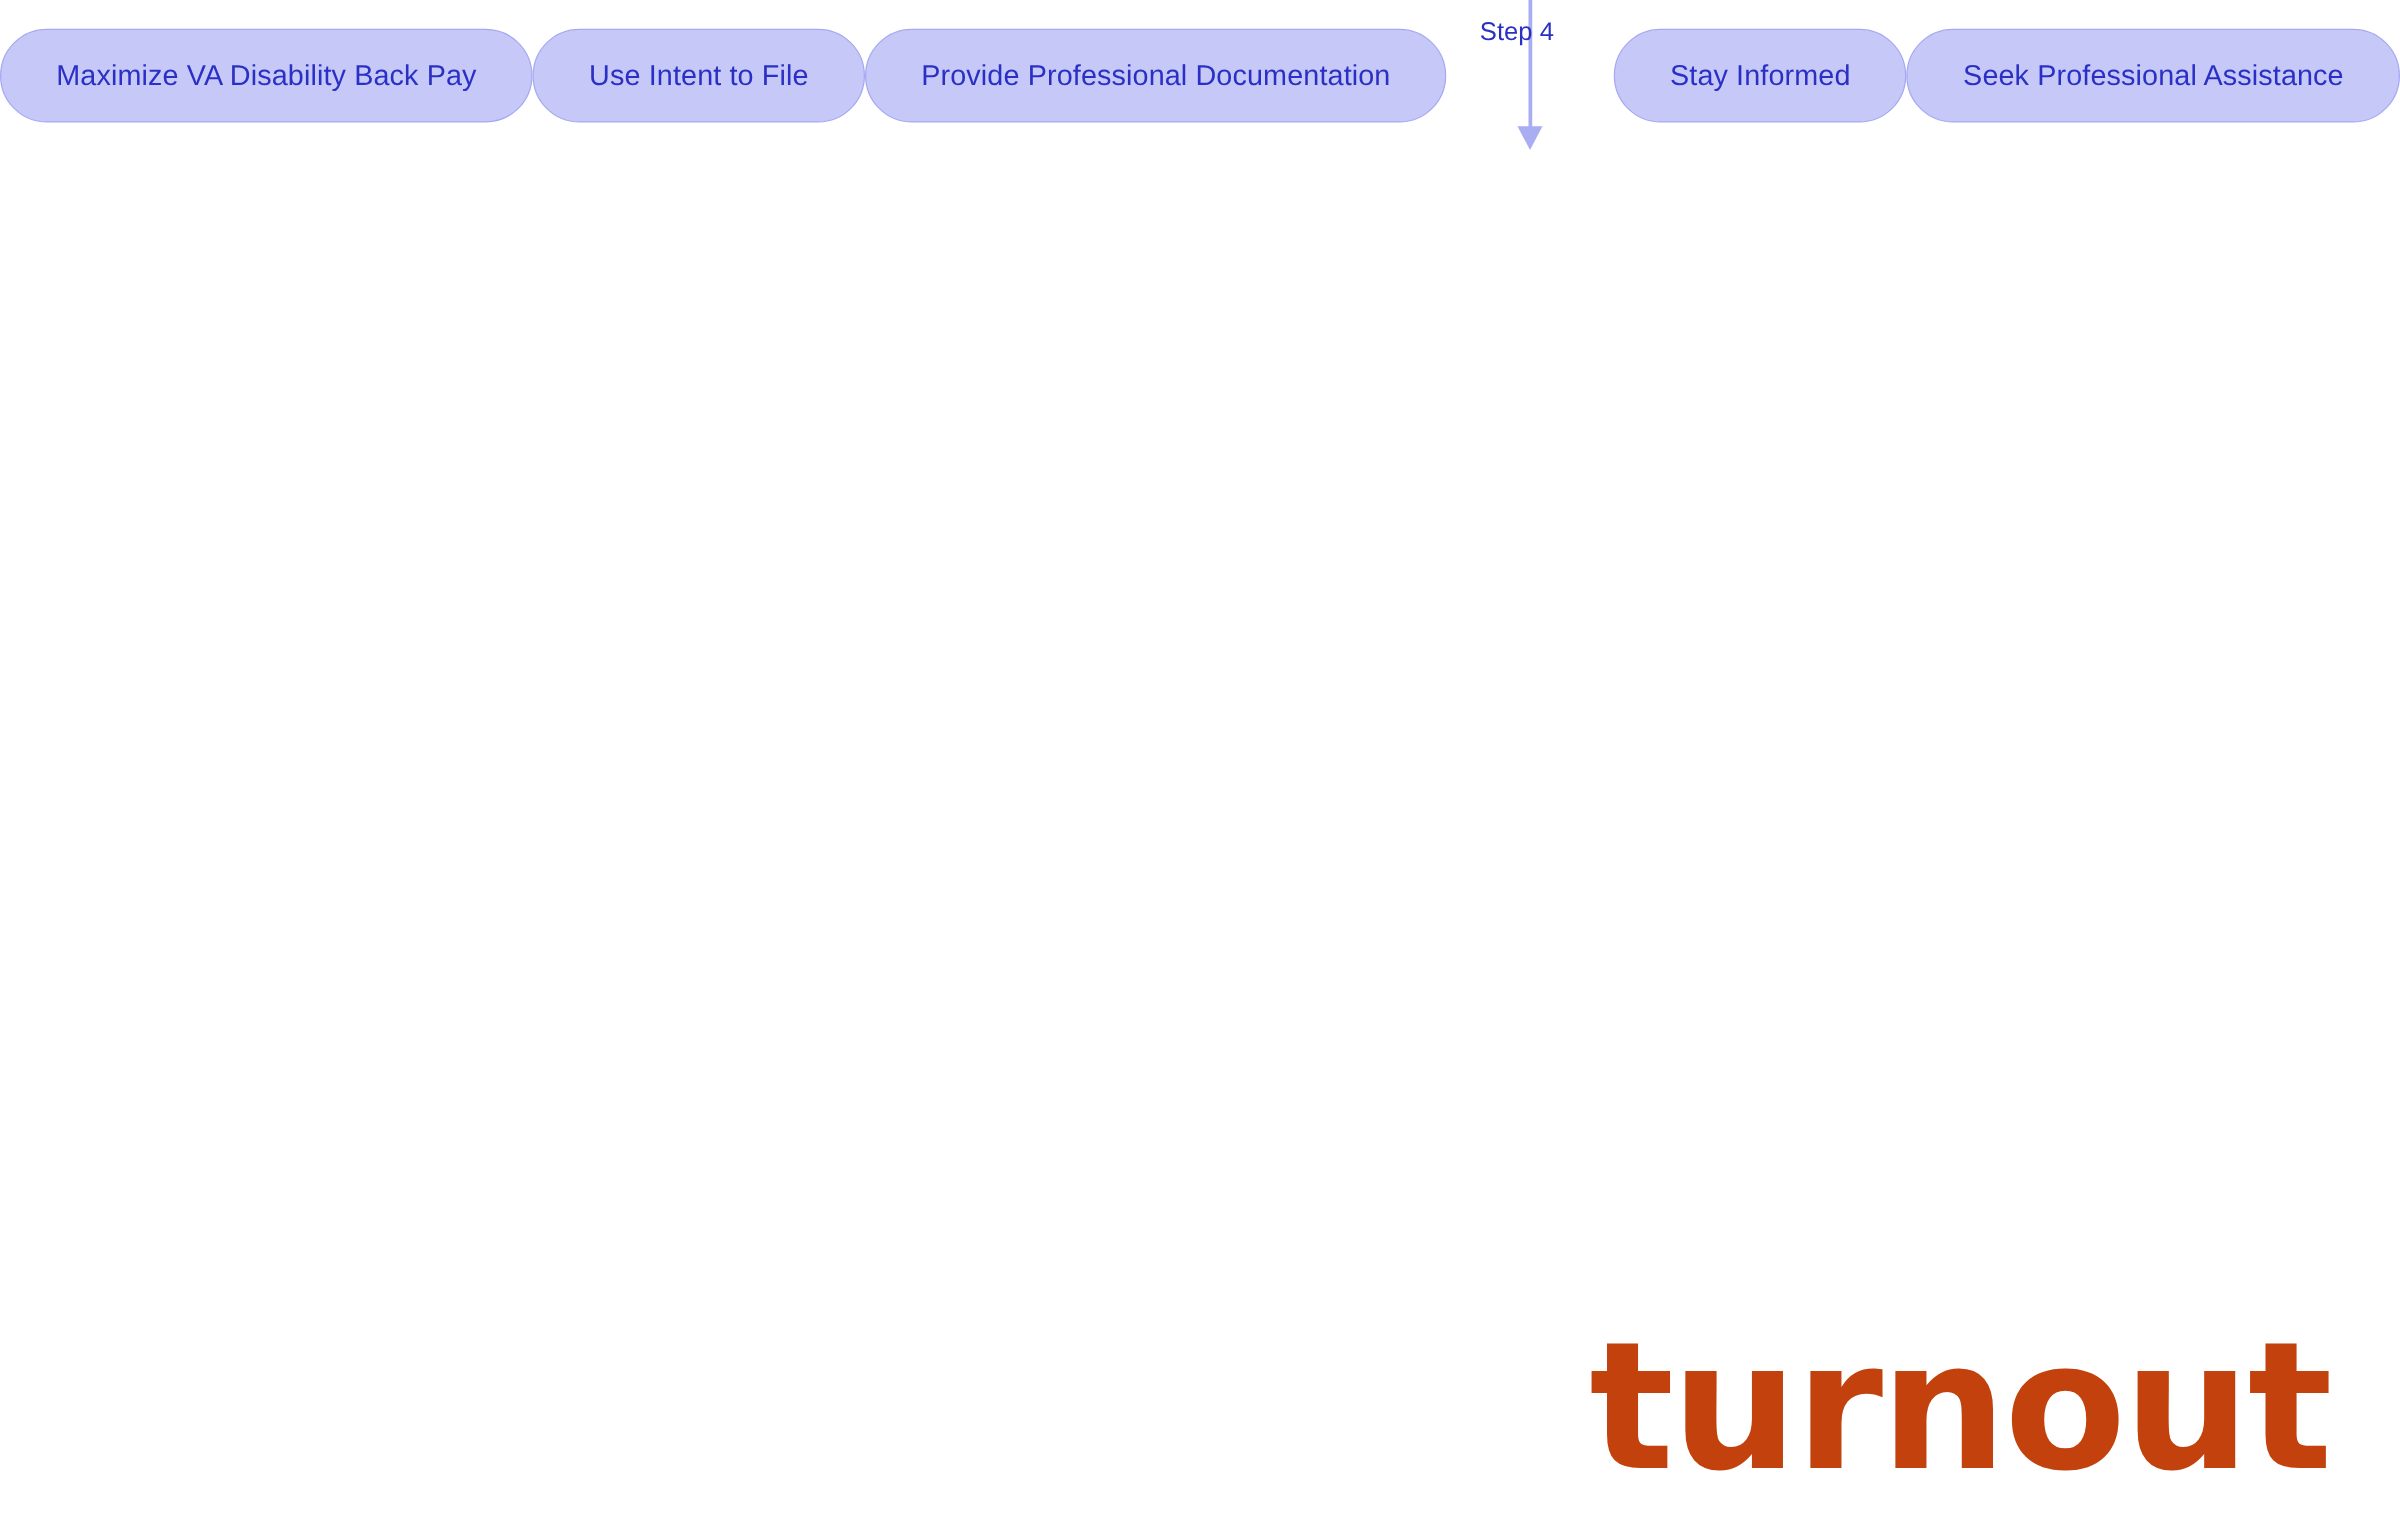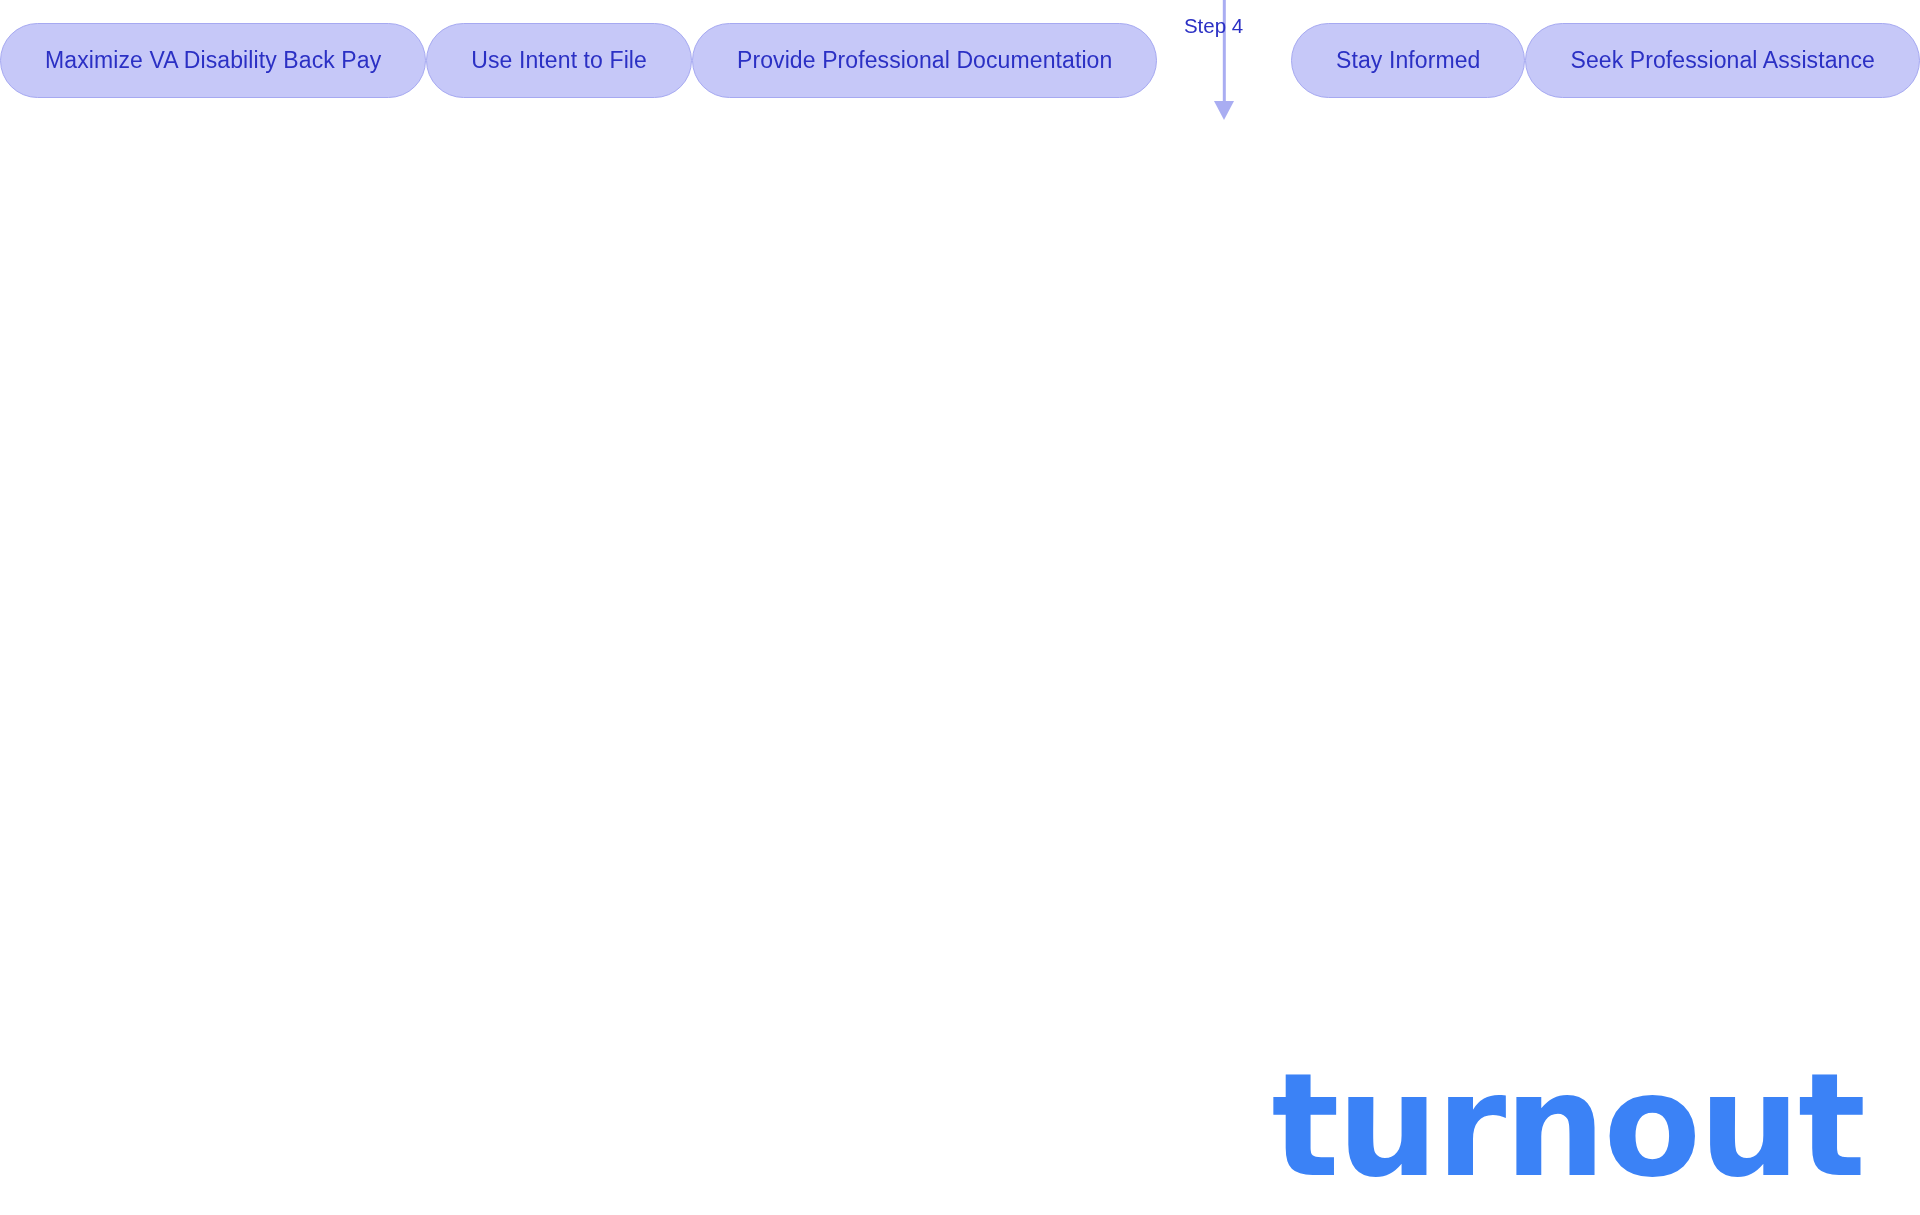--- a/index.html
+++ b/index.html
@@ -90,21 +90,21 @@
     font-size: 20.5px;
     line-height: 1;
     white-space: nowrap;
   }
 
   
   #brand-logo {
     position: absolute;
     right: 56px;
     bottom: 18px;
-    color: #3b82f6;
+    color: #c2410c;
     font-size: 142px;
     line-height: 1;
     font-weight: bold;
     letter-spacing: -2px;
     font-family: "DejaVu Sans", "Liberation Sans", sans-serif;
   }
 </style>
 </head>
 <body>
 

